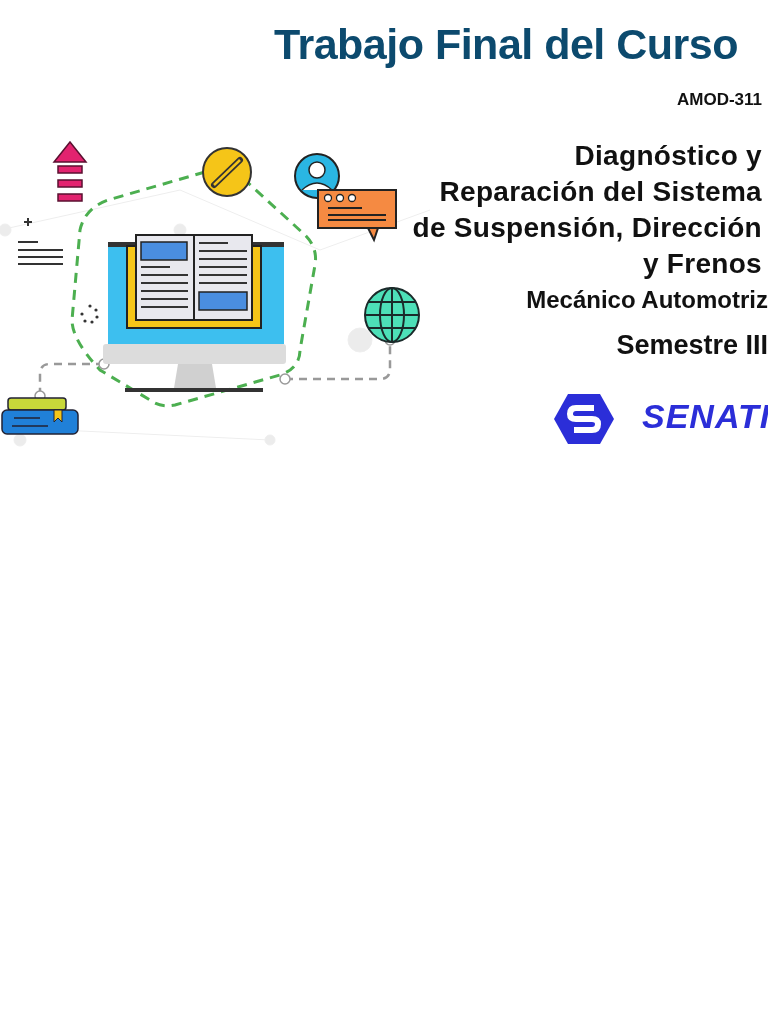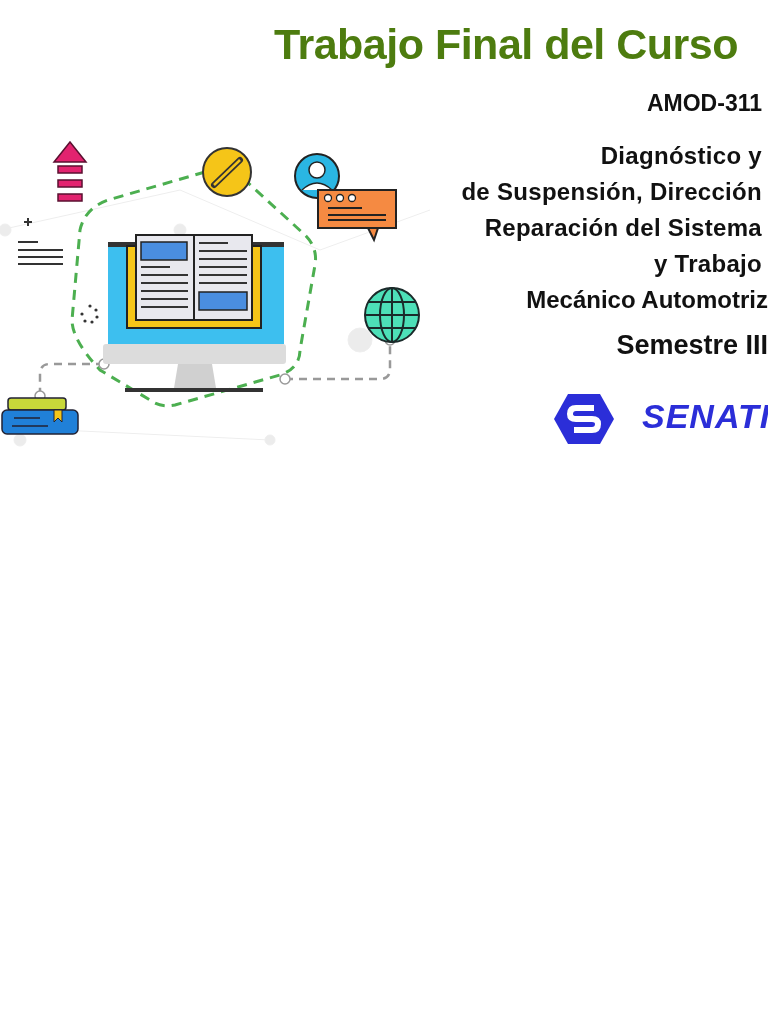--- a/index.html
+++ b/index.html
@@ -1,43 +1,43 @@
 <!DOCTYPE html>
 <html><head>
   <meta charset="utf-8">
   <style>
     html, body { margin: 0; padding: 0; background: #ffffff; }
     body { width: 768px; height: 1024px; position: relative; overflow: hidden;
            font-family: "Liberation Sans", sans-serif; color: #111111; }
     .page { position: absolute; left: 0; top: 0; width: 768px; height: 1024px; background: #ffffff; }
     .title { position: absolute; top: 20px; right: 30px; font-size: 43px; font-weight: bold;
-             letter-spacing: -0.5px; color: #4d7c0f; white-space: nowrap; }
-    .code { position: absolute; top: 90px; right: 6px; font-size: 23px; font-weight: bold; color: #111; }
-    .course { position: absolute; top: 138px; right: 6px; text-align: right; font-size: 24px;
+             letter-spacing: -0.5px; color: #0c4a6e; white-space: nowrap; }
+    .code { position: absolute; top: 90px; right: 6px; font-size: 17px; font-weight: bold; color: #111; }
+    .course { position: absolute; top: 138px; right: 6px; text-align: right; font-size: 28px;
               font-weight: bold; line-height: 36px; color: #111; letter-spacing: 0.3px; }
     .career { position: absolute; top: 286px; right: 0px; font-size: 24px; font-weight: bold; color: #111; }
     .semester { position: absolute; top: 330px; right: 0px; font-size: 27px; font-weight: bold; color: #111; }
     .logo { position: absolute; left: 552px; top: 392px; width: 210px; height: 54px; }
     .logo-text { position: absolute; left: 90px; top: 5px; font-size: 34px; font-weight: bold;
                  color: #2b2ed8; letter-spacing: 1px; font-style: italic; }
     .illus { position: absolute; left: 0; top: 130px; width: 430px; height: 320px; }
   </style>
 </head>
 <body>
 
 <div class="page">
 
   <div class="title">Trabajo Final del Curso</div>
   <div class="code">AMOD-311</div>
 
   <div class="course">
     <div>Diagnóstico y</div>
+    <div>Reparación del Sistema</div>
     <div>de Suspensión, Dirección</div>
-    <div>Reparación del Sistema</div>
-    <div>y Trabajo</div>
+    <div>y Frenos</div>
   </div>
 
   <div class="career">Mecánico Automotriz</div>
   <div class="semester">Semestre III</div>
 
   <svg class="illus" viewBox="0 0 430 320" xmlns="http://www.w3.org/2000/svg">
 
     <g stroke="#eeeeee" stroke-width="1" fill="#ececec">
       <line x1="0" y1="100" x2="180" y2="60"></line>
         <line x1="180" y1="60" x2="320" y2="120"></line>

